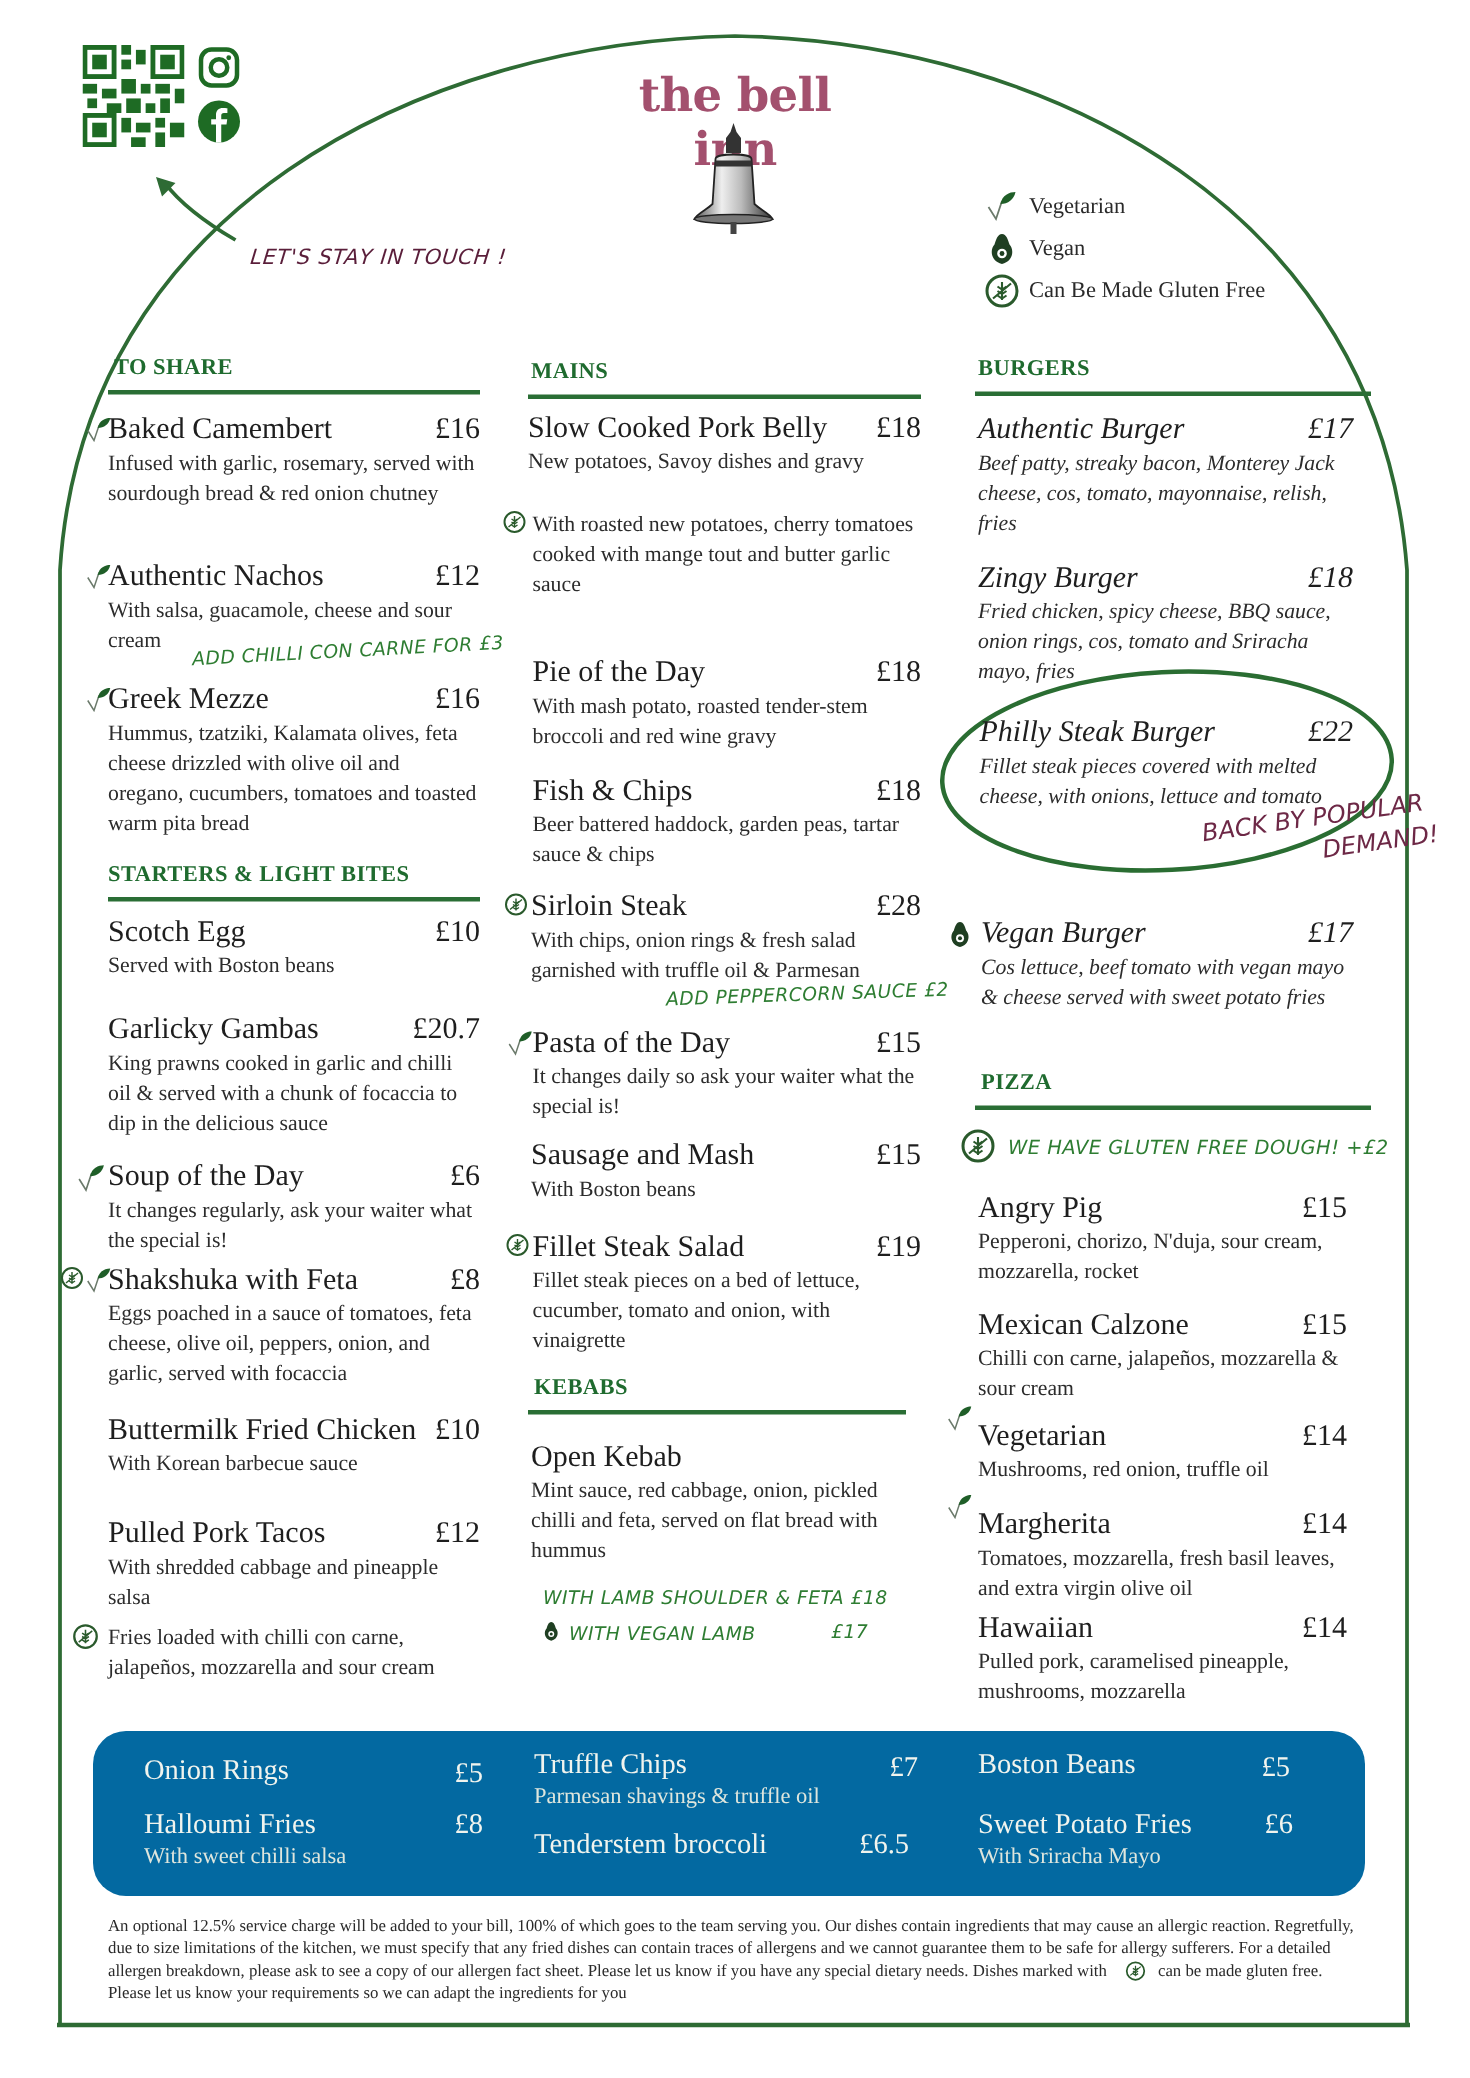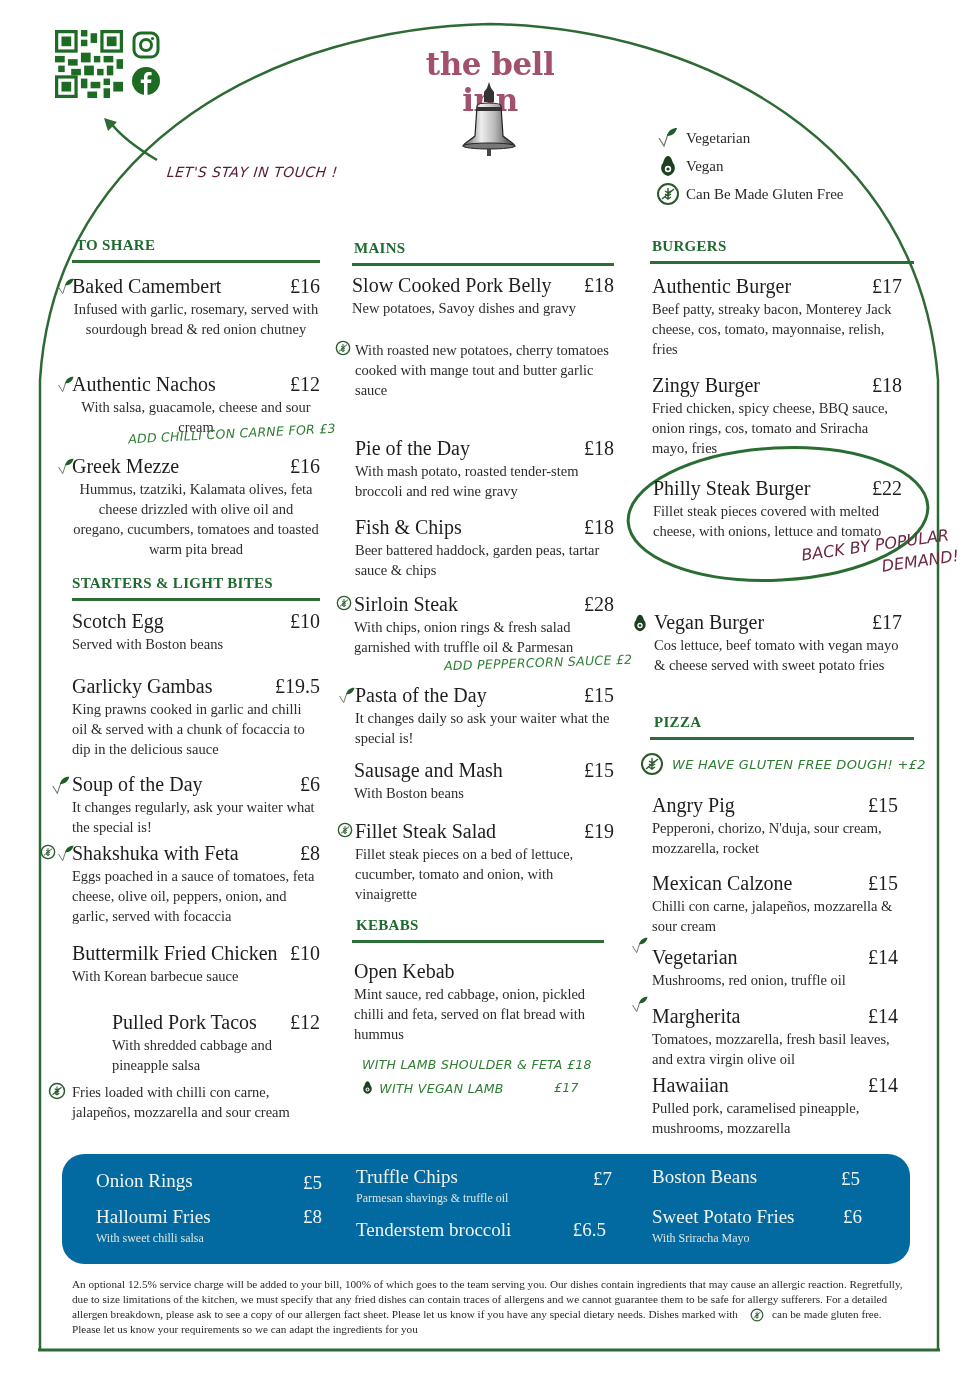--- a/index.html
+++ b/index.html
@@ -36,21 +36,21 @@
 
   .note { position: absolute; font-family: "DejaVu Sans", sans-serif; font-style: italic; font-size: 12.5px; color: #2e7d32; letter-spacing: 0.3px; white-space: nowrap; }
 
   .popular { position: absolute; left: 800px; top: 545px; font-family: "DejaVu Sans", sans-serif; font-style: italic; font-size: 16px; color: #6d2846; line-height: 22px; transform: rotate(-8deg); transform-origin: left top; }
   .popular .l2 { padding-left: 78px; }
 
   .sides { position: absolute; left: 62px; top: 1154px; width: 848px; height: 110px; background: #0369a1; border-radius: 22px; }
   .side { position: absolute; color: #f1f4ee; }
   .side .nm { font-size: 19px; line-height: 22px; }
   .side .pr { position: absolute; font-size: 19px; line-height: 22px; }
-  .side .ds { font-size: 12px; line-height: 16px; color: #dfe6dd; margin-top: 2px; }
+  .side .ds { font-size: 15px; line-height: 16px; color: #dfe6dd; margin-top: 2px; }
 
   .footer { position: absolute; left: 72px; top: 1277px; width: 840px; font-size: 11.2px; line-height: 15px; color: #2a2a2a; }
   .footer .gf { display: inline-block; vertical-align: middle; margin: 0 8px 0 12px; }
 </style>
 </head>
 <body>
 
 <svg width="0" height="0" style="position:absolute">
   <defs>
     <symbol id="i-veg" viewBox="0 0 24 24">
@@ -159,21 +159,21 @@
     <svg class="ico">
         <use href="#i-gf"></use>
       </svg>
     <span>Can Be Made Gluten Free</span>
   </div>
 </div>
 
 <div class="col col-1" style="top:237px;">
   <div class="section-title" style="padding-left:4px;">TO SHARE</div>
 </div>
-<div class="col col-1" style="top:275px;height:300px;text-align:center;">
+<div class="col col-1" style="top:275px;height:300px;">
   <div class="item" style="top:0;">
     <svg class="marks" style="left:-16px;width:20px;height:20px;">
         <use href="#i-veg"></use>
       </svg>
     <div class="item-head">
         <span>Baked Camembert</span>
         <span>£16</span>
       </div>
     <div class="item-desc">Infused with garlic, rosemary, served with  sourdough bread &amp; red onion chutney</div>
   </div>
@@ -207,21 +207,21 @@
   <div class="item" style="top:0;">
     <div class="item-head">
         <span>Scotch Egg</span>
         <span>£10</span>
       </div>
     <div class="item-desc">Served with Boston beans</div>
   </div>
   <div class="item" style="top:65px;">
     <div class="item-head">
         <span>Garlicky Gambas</span>
-        <span>£19.5</span>
+        <span>£20.7</span>
       </div>
     <div class="item-desc">King prawns cooked in garlic and chilli oil &amp; served with a chunk of focaccia to dip in the delicious sauce</div>
   </div>
   <div class="item" style="top:163px;">
     <svg class="marks" style="left:-22px;width:22px;height:22px;">
         <use href="#i-veg"></use>
       </svg>
     <div class="item-head">
         <span>Soup of the Day</span>
         <span>£6</span>
@@ -241,21 +241,21 @@
       </div>
     <div class="item-desc">Eggs poached in a sauce of tomatoes, feta cheese, olive oil, peppers, onion, and garlic, served with focaccia</div>
   </div>
   <div class="item" style="top:332px;">
     <div class="item-head">
         <span>Buttermilk Fried Chicken</span>
         <span>£10</span>
       </div>
     <div class="item-desc">With Korean barbecue sauce</div>
   </div>
-  <div class="item" style="top:401px;margin-left:40px;">
+  <div class="item" style="top:401px;">
     <div class="item-head">
         <span>Pulled Pork Tacos</span>
         <span>£12</span>
       </div>
     <div class="item-desc">With shredded cabbage and pineapple salsa</div>
   </div>
   <div class="item" style="top:470px;">
     <svg class="marks" style="left:-24px;width:18px;height:18px;">
         <use href="#i-gf"></use>
       </svg>
@@ -353,21 +353,21 @@
   <svg style="width:15px;height:15px;vertical-align:-2px;">
       <use href="#i-vegan"></use>
     </svg>
   <span>WITH VEGAN LAMB</span>
   <span style="position:absolute;left:194px;">£17</span>
 </div>
 
 <div class="col col-3" style="top:238px;">
   <div class="section-title" style="padding-left:2px;">BURGERS</div>
 </div>
-<div class="col col-3" style="top:275px;height:420px;width:252px;">
+<div class="col col-3" style="top:275px;height:420px;width:252px;font-style:italic;">
   <div class="item" style="top:0;left:2px;">
     <div class="item-head">
         <span>Authentic Burger</span>
         <span>£17</span>
       </div>
     <div class="item-desc">Beef patty, streaky bacon, Monterey Jack cheese, cos, tomato, mayonnaise, relish, fries</div>
   </div>
   <div class="item" style="top:99px;left:2px;">
     <div class="item-head">
         <span>Zingy Burger</span>

